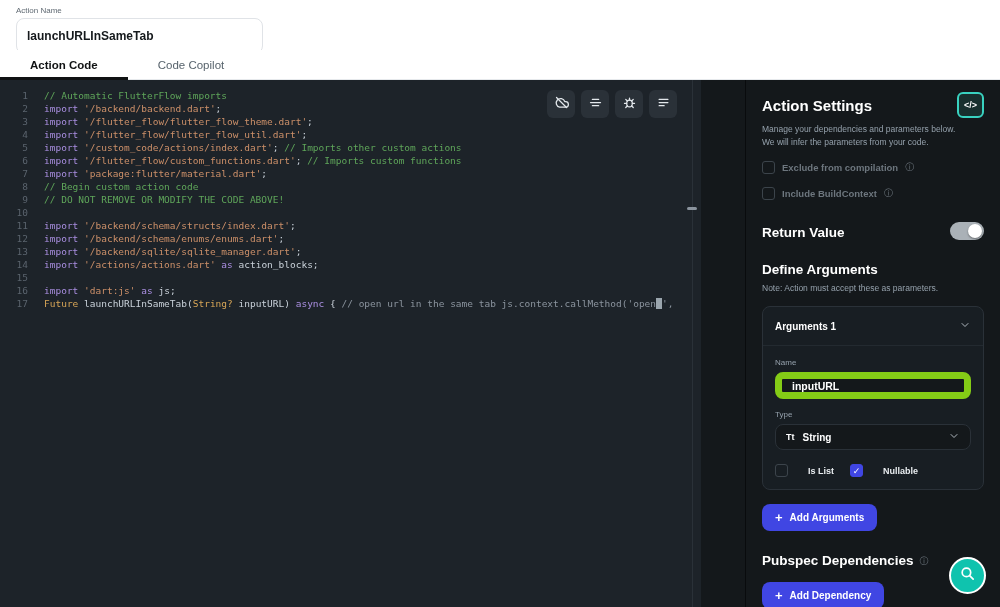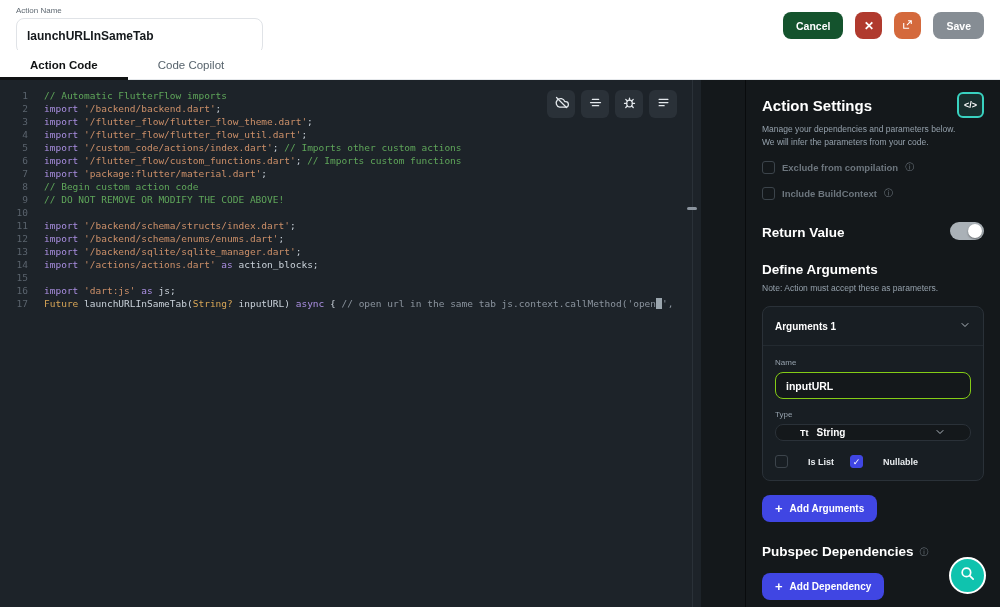--- a/index.html
+++ b/index.html
@@ -2,21 +2,21 @@
 <html><head>
 <meta charset="utf-8">
 <style>
   * { margin:0; padding:0; box-sizing:border-box; }
   html,body { width:1000px; height:607px; overflow:hidden; background:#14181b;
     font-family:"Liberation Sans", sans-serif; }
   .app { width:1000px; height:607px; display:flex; flex-direction:column; }
 
   
   .topbar { height:50px; background:#fff; display:flex; align-items:flex-start;
-    justify-content:space-between; padding:6px 16px 0 16px; }
+    justify-content:space-between; padding:6px 16px 0 16px;flex-direction:column; }
   .field-label { font-size:8px; color:#606a73; display:block; margin-bottom:3px; }
   .name-input { width:247px; height:36px; border:1px solid #e0e3e7; border-radius:8px;
     padding:0 10px; font-size:12px; font-weight:bold; color:#15191c; outline:none;
     font-family:"Liberation Sans", sans-serif; background:#fff; }
   .topbar-actions { display:flex; gap:12px; margin-top:6px; align-items:center; }
   .btn { border:none; border-radius:8px; height:27px; display:flex; align-items:center;
     justify-content:center; font-size:10.5px; font-weight:bold; cursor:pointer;
     font-family:"Liberation Sans", sans-serif; }
   .btn-cancel { background:#14532d; color:#fff; padding:0 13px; }
   .btn-save   { background:#868d94; color:#fff; padding:0 13px; }
@@ -91,25 +91,25 @@
 
   .args-box { margin-top:13px; border:1px solid #2a3138; border-radius:8px;
     background:#181e23; }
   .args-header { display:flex; align-items:center; justify-content:space-between;
     padding:10px 12px; cursor:pointer; border-bottom:1px solid #232a30; }
   .args-title { font-size:10px; font-weight:bold; }
   .chev svg { width:12px; height:12px; stroke:#aeb6bd; stroke-width:2; fill:none;
     stroke-linecap:round; stroke-linejoin:round; }
   .args-body { padding:12px; }
   .mini-label { font-size:8px; color:#95a1ac; margin-bottom:5px; }
-  .dark-input { width:100%; height:27px; background:#14181b; border:1px solid #84cc16;
+  .dark-input { width:100%; height:27px; background:#14181b; border:7px solid #84cc16;
     border-radius:8px; color:#fff; font-size:10.5px; font-weight:bold; padding:0 10px;
     outline:none; font-family:"Liberation Sans", sans-serif; }
-  .select { margin-top:3px; height:17px; background:#14181b; border:1px solid #2a3138;
-    border-radius:8px; display:flex; align-items:center; padding:0 24px; gap:8px;
+  .select { margin-top:3px; height:26px; background:#14181b; border:1px solid #2a3138;
+    border-radius:8px; display:flex; align-items:center; padding:0 10px; gap:8px;
     cursor:pointer; }
   .type-icon { font-size:9px; font-weight:bold; color:#fff; }
   .select-value { font-size:10px; font-weight:bold; color:#fff; flex:1; }
   .inline-chks { display:flex; gap:16px; margin-top:14px; }
   .inline-chk { display:flex; align-items:center; gap:20px; }
   .inline-chk .chk-label { color:#e8ecef; font-size:9px; }
 
   .blue-btn { margin-top:14px; height:27px; border:none; border-radius:8px;
     background:#4046e3; color:#fff; font-size:10px; font-weight:bold; display:flex;
     align-items:center; gap:7px; padding:0 13px; cursor:pointer;

